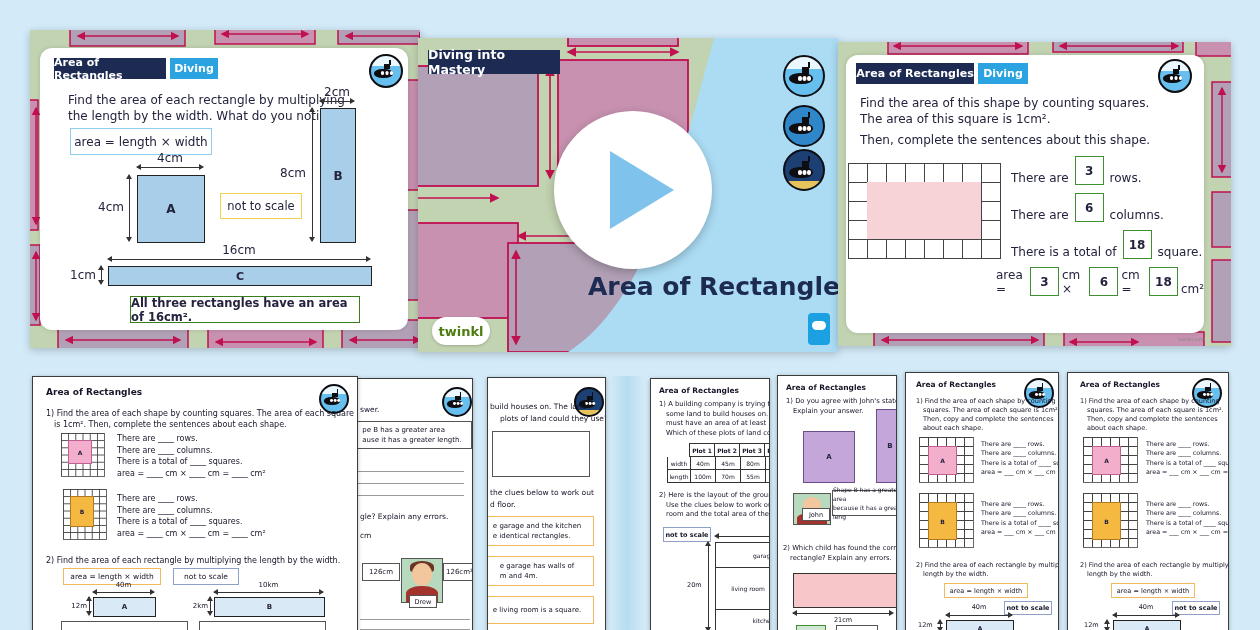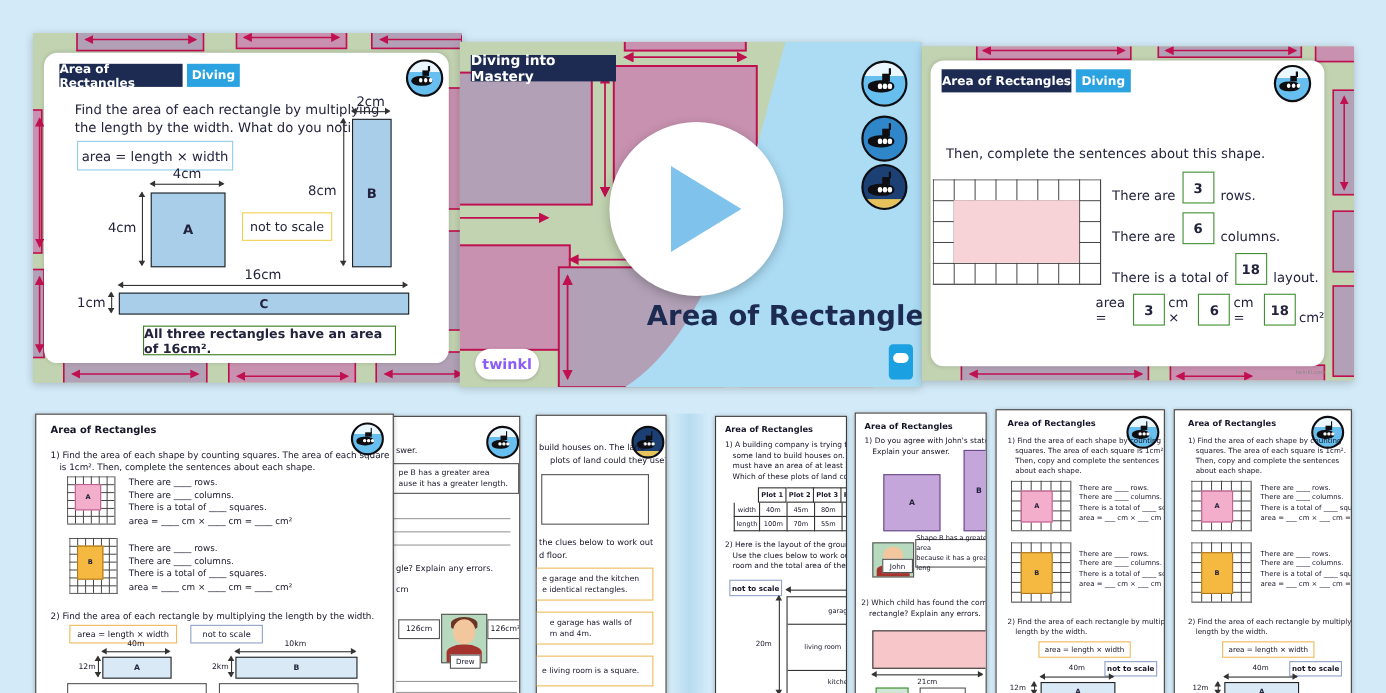--- a/index.html
+++ b/index.html
@@ -162,21 +162,21 @@
       <i class="sp"></i>
       <i class="sd"></i>
     </span>
   <span class="sub sub--deep" style="left:365px;top:111px;width:38px;height:38px;">
       <i class="sb"></i>
       <i class="ss"></i>
       <i class="sp"></i>
       <i class="sd"></i>
     </span>
   <div class="abs" style="left:14px;top:279px;width:58px;height:28px;background:#fff;border-radius:14px;display:flex;align-items:center;justify-content:center;box-shadow:0 1px 3px rgba(0,0,0,.2);">
-    <span style="color:#8b5cf6;font-weight:700;font-size:13px;">twinkl</span>
+    <span style="color:#4d7c0f;font-weight:700;font-size:13px;">twinkl</span>
   </div>
   <div class="abs" style="left:390px;top:275px;width:22px;height:32px;background:#1ba0e1;border-radius:4px;">
     <div class="abs" style="left:4px;top:8px;width:14px;height:9px;background:#fff;border-radius:6px;"></div>
   </div>
 </div>
 
 <div class="slide" style="left:838px;top:42px;width:393px;height:304px;">
   <svg width="393" height="304" style="position:absolute;left:0;top:0">
     <rect width="393" height="304" fill="#c2d3b1"></rect>
     <rect x="50" y="-16" width="140" height="28" fill="#c791af" stroke="#c01050" stroke-width="1.5"></rect>
@@ -195,38 +195,42 @@
   </svg>
   <div class="panel" style="left:8px;top:13px;width:358px;height:278px;">
     <div class="badge-navy" style="left:10px;top:8px;width:118px;height:21px;font-size:11px;">Area of Rectangles</div>
     <div class="badge-blue" style="left:132px;top:8px;width:50px;height:21px;font-size:11px;">Diving</div>
     <span class="sub sub--sky" style="right:12px;top:4px;width:30px;height:30px;">
         <i class="sb"></i>
         <i class="ss"></i>
         <i class="sp"></i>
         <i class="sd"></i>
       </span>
+    <div class="lbl" style="left:14px;top:40px;font-size:12px;line-height:16px;">
+      <span style="display:block">Find the area of this shape by counting squares.</span>
+      <span style="display:block">The area of this square is 1cm².</span>
+    </div>
     <div class="lbl" style="left:14px;top:78px;font-size:12px;">Then, complete the sentences about this shape.</div>
     <div class="grid" style="left:2px;top:108px;width:152px;height:95px;background-size:19px 19px;">
       <div class="gfill" style="left:19px;top:19px;width:114px;height:57px;background:#f7d3d8;"></div>
     </div>
     <div class="flexrow" style="left:165px;top:103px;height:27px;">
       <span>There are</span>
       <span class="eqbox">3</span>
       <span>rows.</span>
     </div>
     <div class="flexrow" style="left:165px;top:140px;height:27px;">
       <span>There are</span>
       <span class="eqbox">6</span>
       <span>columns.</span>
     </div>
     <div class="flexrow" style="left:165px;top:177px;height:27px;">
       <span>There is a total of</span>
       <span class="eqbox">18</span>
-      <span>layout.</span>
+      <span>square.</span>
     </div>
     <div class="flexrow" style="left:150px;top:214px;height:27px;gap:3px;">
       <span>area =</span>
       <span class="eqbox">3</span>
       <span>cm ×</span>
       <span class="eqbox">6</span>
       <span>cm =</span>
       <span class="eqbox">18</span>
       <span>cm²</span>
     </div>

